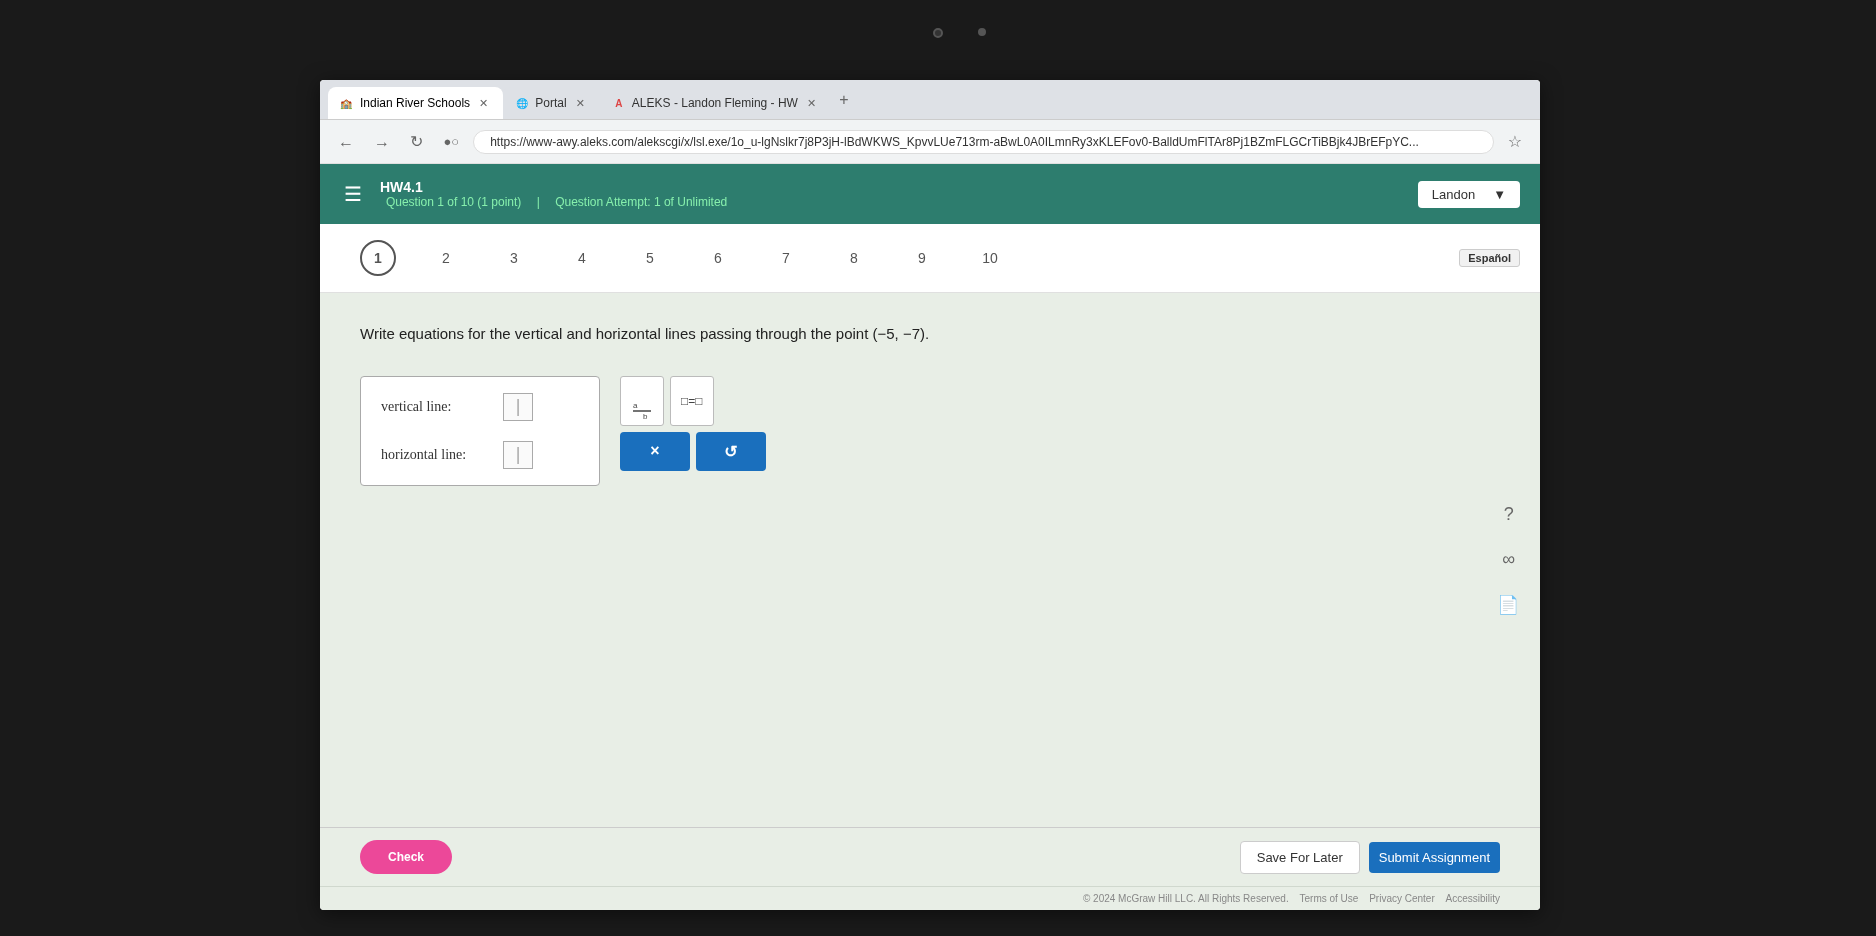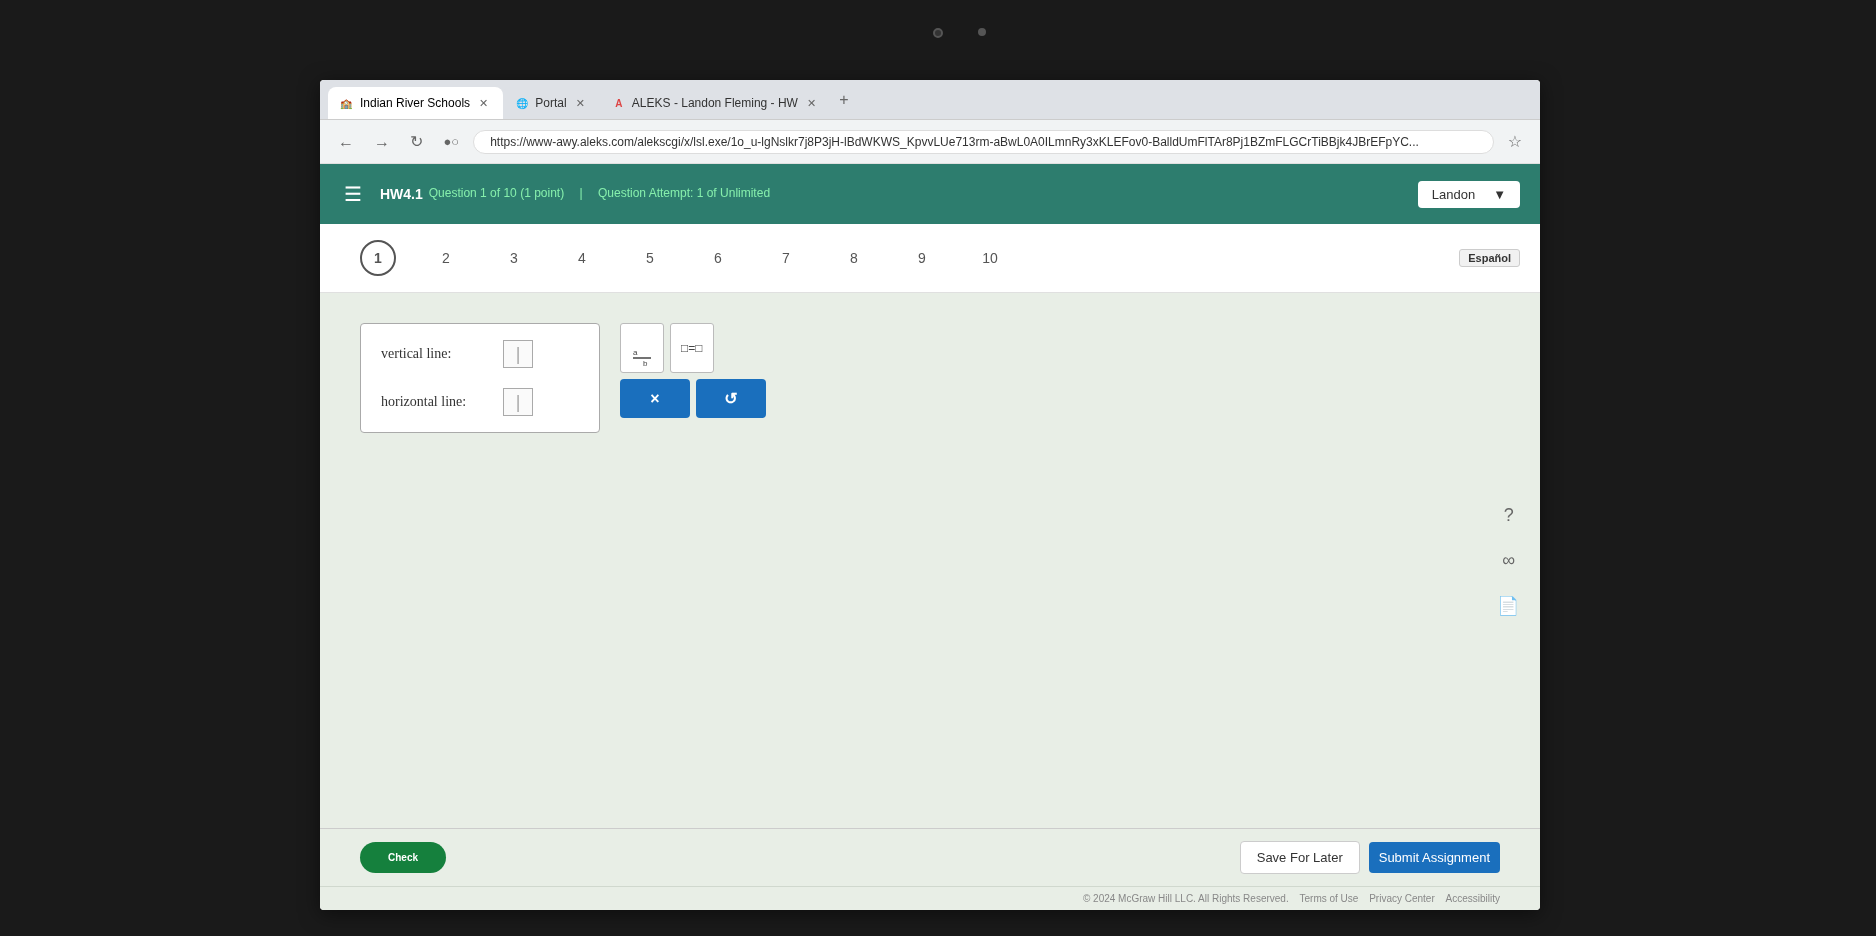--- a/index.html
+++ b/index.html
@@ -151,21 +151,21 @@
       background: none;
       border: none;
       cursor: pointer;
       color: #fff;
       font-size: 20px;
       padding: 4px;
     }
 
     .hw-info {
       display: flex;
-      flex-direction: row;
+      flex-direction: column;
     }
 
     .hw-title {
       font-size: 14px;
       font-weight: bold;
       color: #fff;
     }
 
     .hw-subtitle {
       font-size: 12px;
@@ -353,26 +353,26 @@
     .footer-area {
       background: #e8eee6;
       padding: 12px 40px;
       display: flex;
       align-items: center;
       justify-content: space-between;
       border-top: 1px solid #ccc;
     }
 
     .check-btn {
-      background: #15803d;
+      background: #ec4899;
       color: #fff;
       border: none;
       border-radius: 20px;
       padding: 10px 28px;
-      font-size: 10px;
+      font-size: 12px;
       cursor: pointer;
       font-weight: bold;
     }
 
     .footer-right {
       display: flex;
       gap: 9px;
       align-items: center;
     }
 
@@ -511,20 +511,23 @@
         <div class="q-num">8</div>
         <div class="q-num">9</div>
         <div class="q-num">10</div>
 
         <button class="espanol-btn" style="position:absolute;right:20px;top:50%;transform:translateY(-50%);font-weight:bold;">Español</button>
       </div>
     </div>
 
     <div class="question-content">
 
+      <p class="question-text">
+        Write equations for the vertical and horizontal lines passing through the point (−5, −7).
+      </p>
 
       <div class="answer-area">
 
         <div class="input-box">
           <div class="input-row">
             <span class="input-label">vertical line:</span>
             <div class="math-input">
               <span style="color:#777; font-size:18px;">|</span>
             </div>
           </div>

